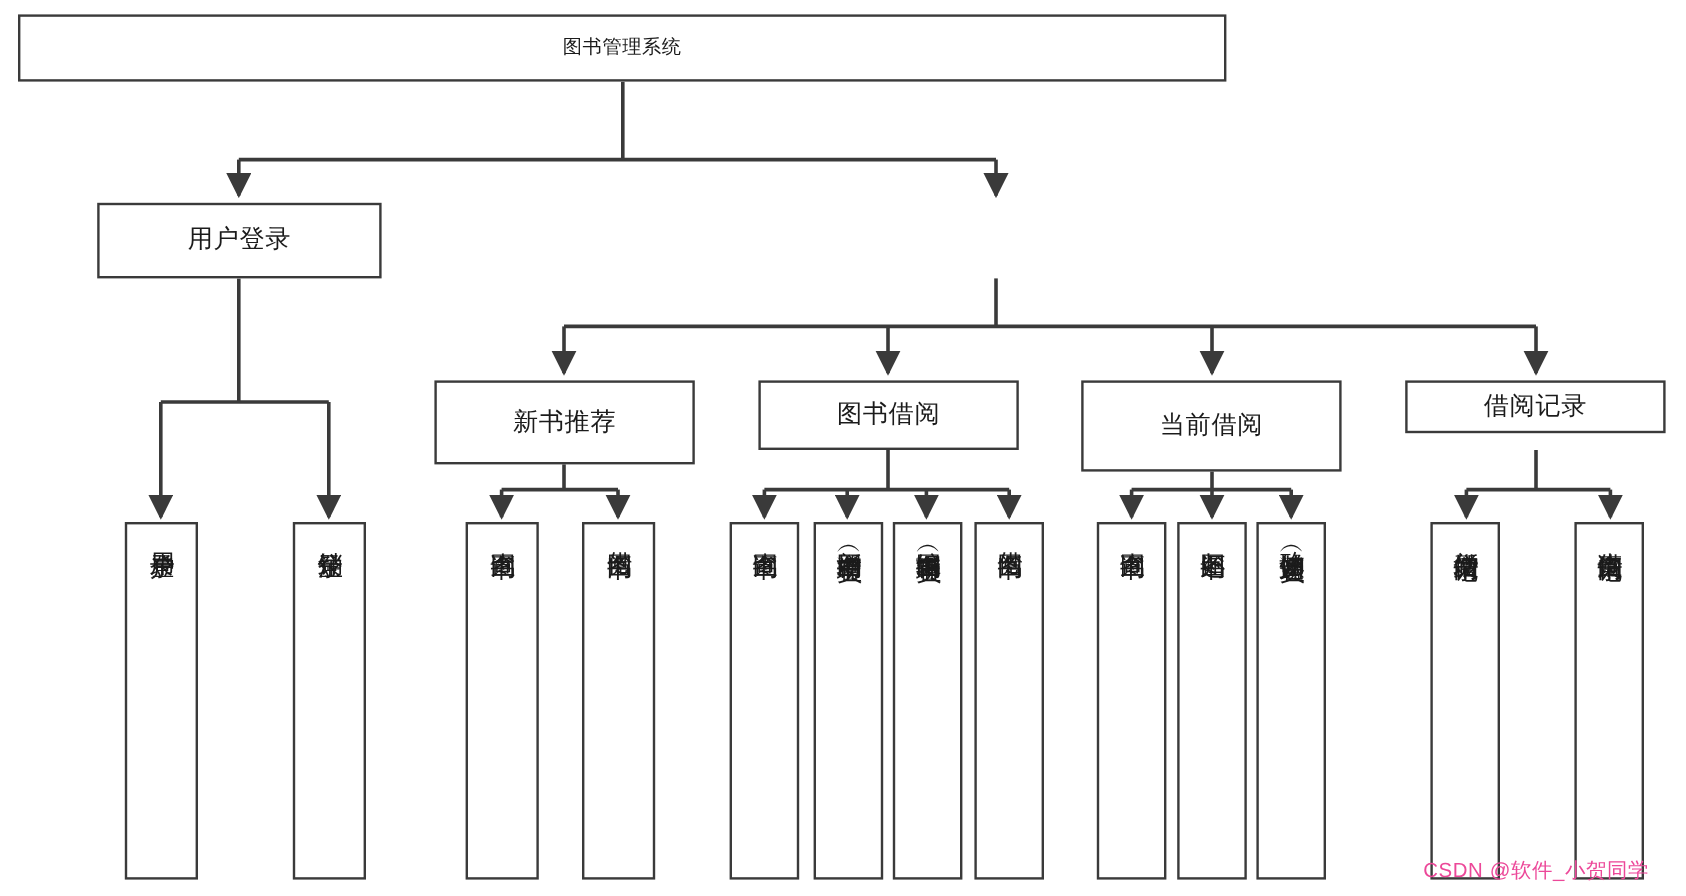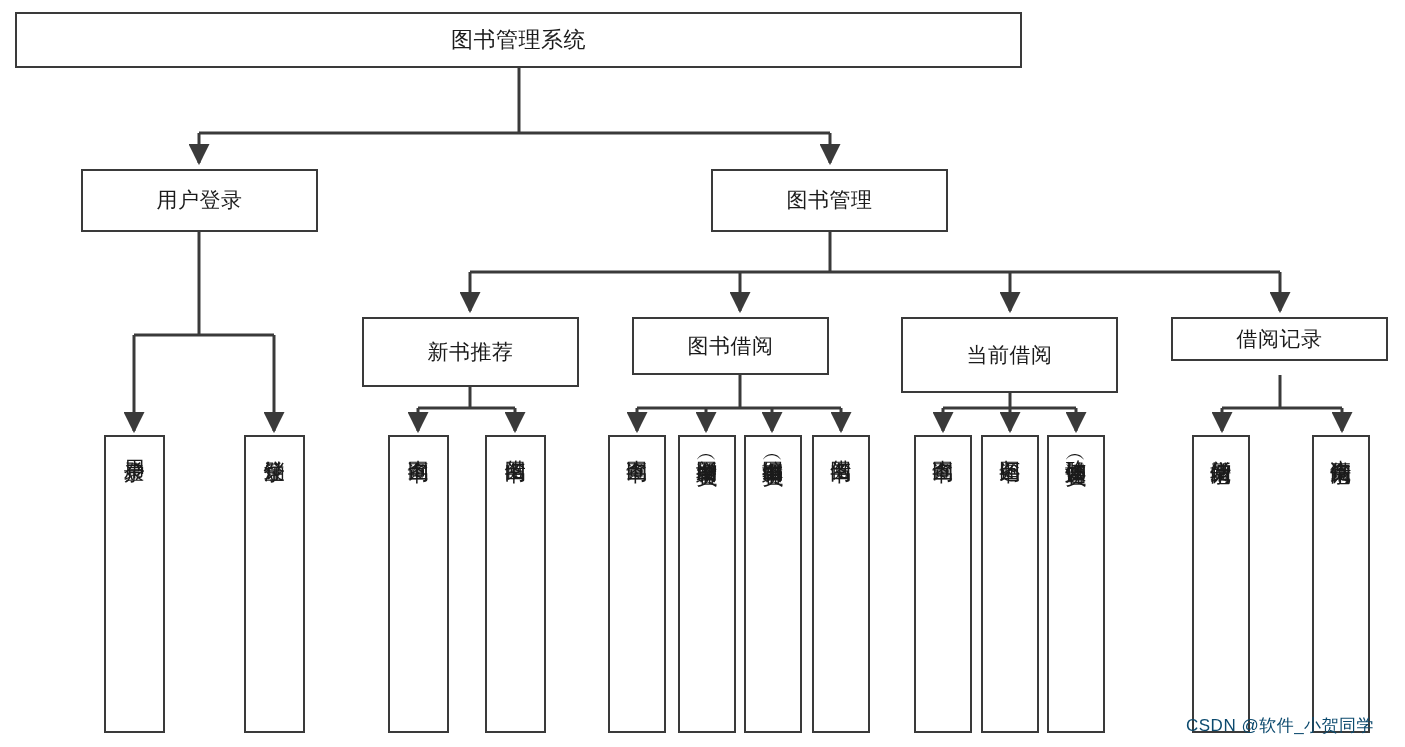--- a/index.html
+++ b/index.html
@@ -41,21 +41,21 @@
     text-align: center;
     line-height: 1.25;
     white-space: nowrap;
   }
   
   .node.horiz .node-label {
     font-size: 21px;
     letter-spacing: 0.5px;
   }
   .node.root .node-label {
-    font-size: 22px;
+    font-size: 16px;
   }
   
   .node.vert {
     align-items: flex-start;
     justify-content: center;
     padding-top: 6px;
   }
   .node.vert .node-label {
     writing-mode: vertical-rl;
     text-orientation: upright;
@@ -63,21 +63,21 @@
     line-height: 1.12;
     letter-spacing: 1px;
     white-space: normal;
     max-height: 286px;
   }
   #watermark {
     position: absolute;
     left: 1186px;
     top: 714px;
     font-size: 17px;
-    color: #0c4a6e;
+    color: #ec4899;
     white-space: nowrap;
     letter-spacing: 0.5px;
   }
 </style>
 </head>
 <body>
 
 <div id="diagram-root">
 
   <svg id="edge-layer" viewBox="0 0 1405 747" width="1405" height="747" xmlns="http://www.w3.org/2000/svg">
@@ -130,28 +130,25 @@
     </g>
   </svg>
 
   <div class="node horiz root" style="left:15px; top:12px; width:1007px; height:56px;">
     <span class="node-label">图书管理系统</span>
   </div>
 
   <div class="node horiz" style="left:81px; top:169px; width:237px; height:63px;">
     <span class="node-label">用户登录</span>
   </div>
-  <div class="node horiz" style="left:711px; top:169px; width:237px; height:63px;">
-    <span class="node-label">图书管理</span>
-  </div>
 
   <div class="node horiz" style="left:362px; top:317px; width:217px; height:70px;">
     <span class="node-label">新书推荐</span>
   </div>
-  <div class="node horiz" style="left:632px; top:317px; width:197px; height:58px;">
+  <div class="node horiz" style="left:632px; top:317px; width:217px; height:58px;">
     <span class="node-label">图书借阅</span>
   </div>
   <div class="node horiz" style="left:901px; top:317px; width:217px; height:76px;">
     <span class="node-label">当前借阅</span>
   </div>
   <div class="node horiz" style="left:1171px; top:317px; width:217px; height:44px;align-items:center;">
     <span class="node-label">借阅记录</span>
   </div>
 
   <div class="node vert" style="left:104px; top:435px; width:61px; height:298px;">

